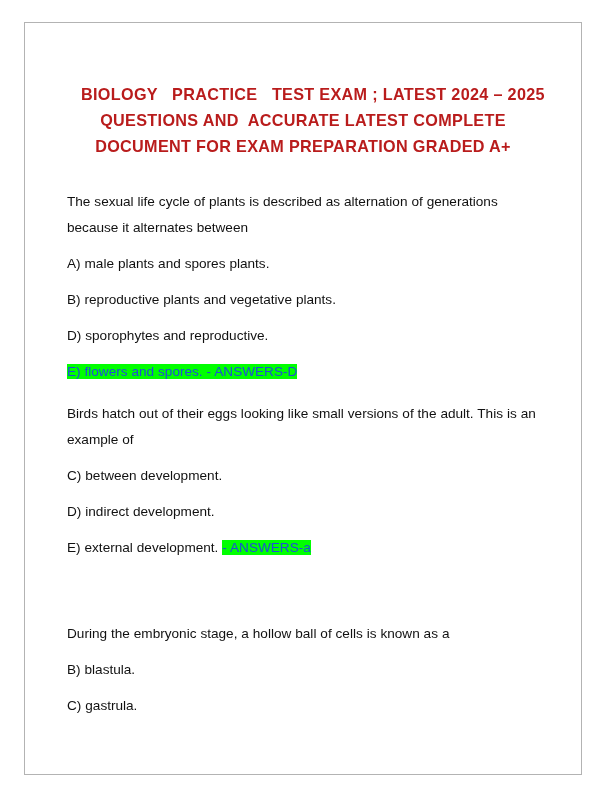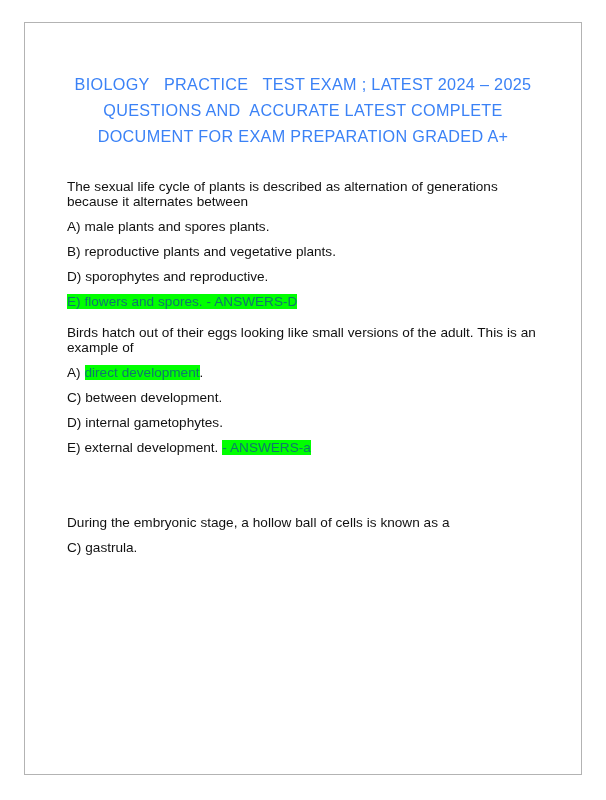--- a/index.html
+++ b/index.html
@@ -29,64 +29,64 @@
 
   #page-body {
     position: absolute;
     left: 42px;
     top: 0;
     width: 472px;
   }
 
   
   #doc-title {
-    margin: 4px;
+    margin: 14px;
     padding-top: 44px;
     text-align: center;
-    color: #3b82f6;
-    font-weight: normal;
+    color: #b91c1c;
+    font-weight: bold;
     font-size: 16.2px;
     line-height: 26px;
     letter-spacing: 0.02em;
     white-space: pre-wrap;
   }
   .title-line {
     display: block;
     white-space: pre;
   }
 
   
   .q-block {
     margin: 0;
   }
   .para {
     margin: 0;
     padding: 0;
     color: #111111;
     font-size: 13.6px;
-    line-height: 15px;
+    line-height: 26px;
     text-align: left;
     word-spacing: 0.01em;
   }
   .stem {
     margin-bottom: 10px;
   }
   .opt {
     margin-bottom: 10px;
   }
   .opt:last-child {
     margin-bottom: 0;
   }
   .block-gap-first { margin-top: 30px; }
   .block-gap       { margin-top: 16px; }
   .block-gap-wide  { margin-top: 60px; }
 
   mark.hl {
     background: #00ff00;
-    color: #0f766e;
+    color: #1d4ed8;
     padding: 0;
     border-radius: 0;
   }
 </style>
 </head>
 <body>
 
 <div id="page-sheet">
   <div id="page-body">
 
@@ -95,25 +95,25 @@
     <div id="questions-container">
         <div class="q-block block-gap-first">
           <p class="para stem">The sexual life cycle of plants is described as alternation of generations because it alternates between</p>
           <p class="para opt"><span>A) male plants and spores plants.</span></p>
           <p class="para opt"><span>B) reproductive plants and vegetative plants.</span></p>
           <p class="para opt"><span>D) sporophytes and reproductive.</span></p>
           <p class="para opt"><mark class="hl">E) flowers and spores. - ANSWERS-D</mark></p>
         </div>
         <div class="q-block block-gap">
           <p class="para stem">Birds hatch out of their eggs looking like small versions of the adult. This is an example of</p>
-          <p class="para opt"><span>A) </span><mark class="hl">direct development</mark><span>.</span></p>
           <p class="para opt"><span>C) between development.</span></p>
-          <p class="para opt"><span>D) internal gametophytes.</span></p>
+          <p class="para opt"><span>D) indirect development.</span></p>
           <p class="para opt"><span>E) external development. </span><mark class="hl">- ANSWERS-a</mark></p>
         </div>
         <div class="q-block block-gap-wide">
           <p class="para stem">During the embryonic stage, a hollow ball of cells is known as a</p>
+          <p class="para opt"><span>B) blastula.</span></p>
           <p class="para opt"><span>C) gastrula.</span></p>
         </div>
       </div>
 
   </div>
 </div>
 
 </body></html>

